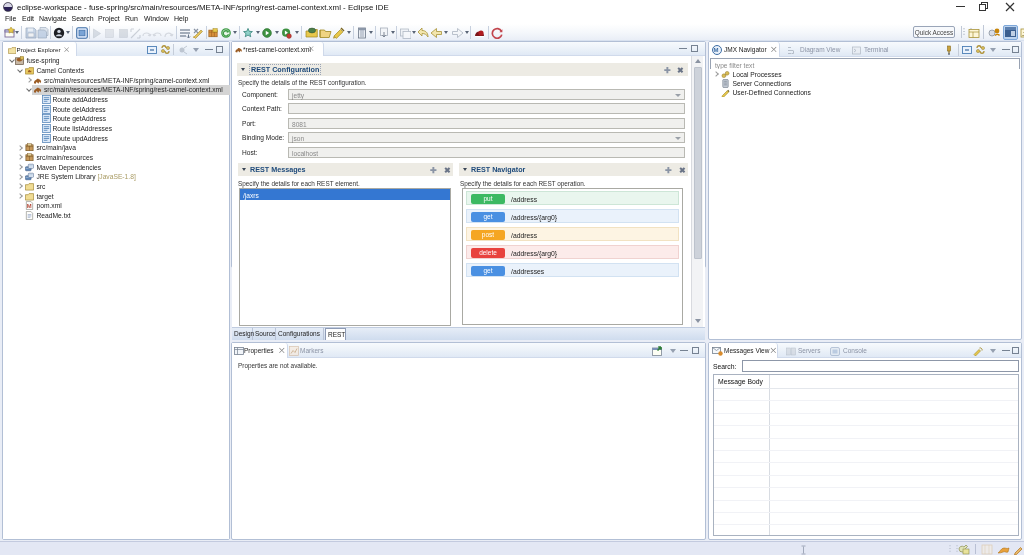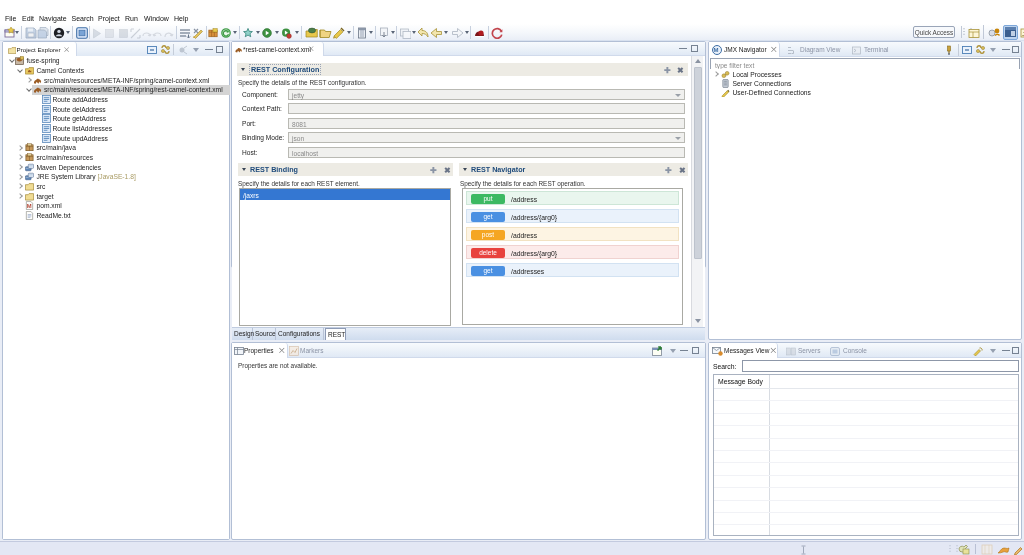--- a/index.html
+++ b/index.html
@@ -67,20 +67,34 @@
 #statusbar { position:absolute; left:0; top:541px; width:1024px; height:14px; background:#e3e7f4; border-top:1px solid #c3cadf; }
 
 
 .sbar { position:absolute; background:#f2f3f5; border-left:1px solid #d8dadf; }
 .sthumb { position:absolute; background:#cdd2da; border:1px solid #bcc2cc; border-radius:1px; }
 </style>
 </head>
 <body>
 <div id="win">
 
+<div id="titlebar">
+  <svg class="abs" style="left:3px;top:2px" width="10" height="10" viewBox="0 0 10 10">
+    <circle cx="5" cy="5" r="4.6" fill="#2c2255"></circle>
+    <path d="M1 5 a4 4 0 0 1 8 0" fill="#f7f7ff" opacity="0.85"></path>
+    <circle cx="5" cy="5" r="4.6" fill="none" stroke="#444" stroke-width="0.5"></circle>
+  </svg>
+  <div id="titletext">eclipse-workspace - fuse-spring/src/main/resources/META-INF/spring/rest-camel-context.xml - Eclipse IDE</div>
+  <div class="winbtn" style="left:956px;top:6px;border-top:1px solid #333;width:9px;height:2px"></div>
+  <div class="winbtn" style="left:981px;top:2px;width:7px;height:7px;border:1px solid #333;background:#fff"></div>
+  <div class="winbtn" style="left:979px;top:4px;width:7px;height:7px;border:1px solid #333;background:#fff"></div>
+  <svg class="abs" style="left:1005px;top:2px" width="10" height="10" viewBox="0 0 10 10">
+    <path d="M1 1 L9 9 M9 1 L1 9" stroke="#333" stroke-width="1.2"></path>
+  </svg>
+</div>
 
 <div id="menubar">
   <div class="menu" style="left:5px">File</div>
   <div class="menu" style="left:22px">Edit</div>
   <div class="menu" style="left:39px">Navigate</div>
   <div class="menu" style="left:71.5px">Search</div>
   <div class="menu" style="left:98px">Project</div>
   <div class="menu" style="left:125px">Run</div>
   <div class="menu" style="left:144px">Window</div>
   <div class="menu" style="left:174px">Help</div>
@@ -465,21 +479,21 @@
   <div class="formlabel" style="left:10px;top:78px">Port:</div>
   <div class="forminput" style="left:56px;top:76px;width:397px">8081</div>
   <div class="formlabel" style="left:10px;top:92px">Binding Mode:</div>
   <div class="forminput" style="left:56px;top:90px;width:397px">json</div>
   <div class="ddarrow" style="left:443px;top:94.5px"></div>
   <div class="formlabel" style="left:10px;top:107px">Host:</div>
   <div class="forminput" style="left:56px;top:105px;width:397px">localhost</div>
 
   <div class="sechead" style="left:6px;top:121px;width:215px">
     <div class="sectri" style="left:4px"></div>
-    <div class="sectitle" style="left:12px;top:2px">REST Binding</div>
+    <div class="sectitle" style="left:12px;top:2px">REST Messages</div>
     <div class="secbtn" style="left:192px">✚</div>
     <div class="secbtn" style="left:206px;color:#6a7487">✖</div>
   </div>
   <div class="abs" style="left:6px;top:138px;font-size:6.4px;color:#333">Specify the details for each REST element.</div>
   <div class="abs" style="left:7px;top:145.5px;width:212px;height:138.5px;background:#fff;border:1px solid #a9a9a3">
     <div class="abs" style="left:0px;top:0.5px;width:210px;height:11px;background:#3477d2;color:#fff;font-size:6.6px;padding:2.5px 0 0 3px">/jaxrs</div>
   </div>
 
   <div class="sechead" style="left:227px;top:121px;width:229px">
     <div class="sectri" style="left:4px"></div>

